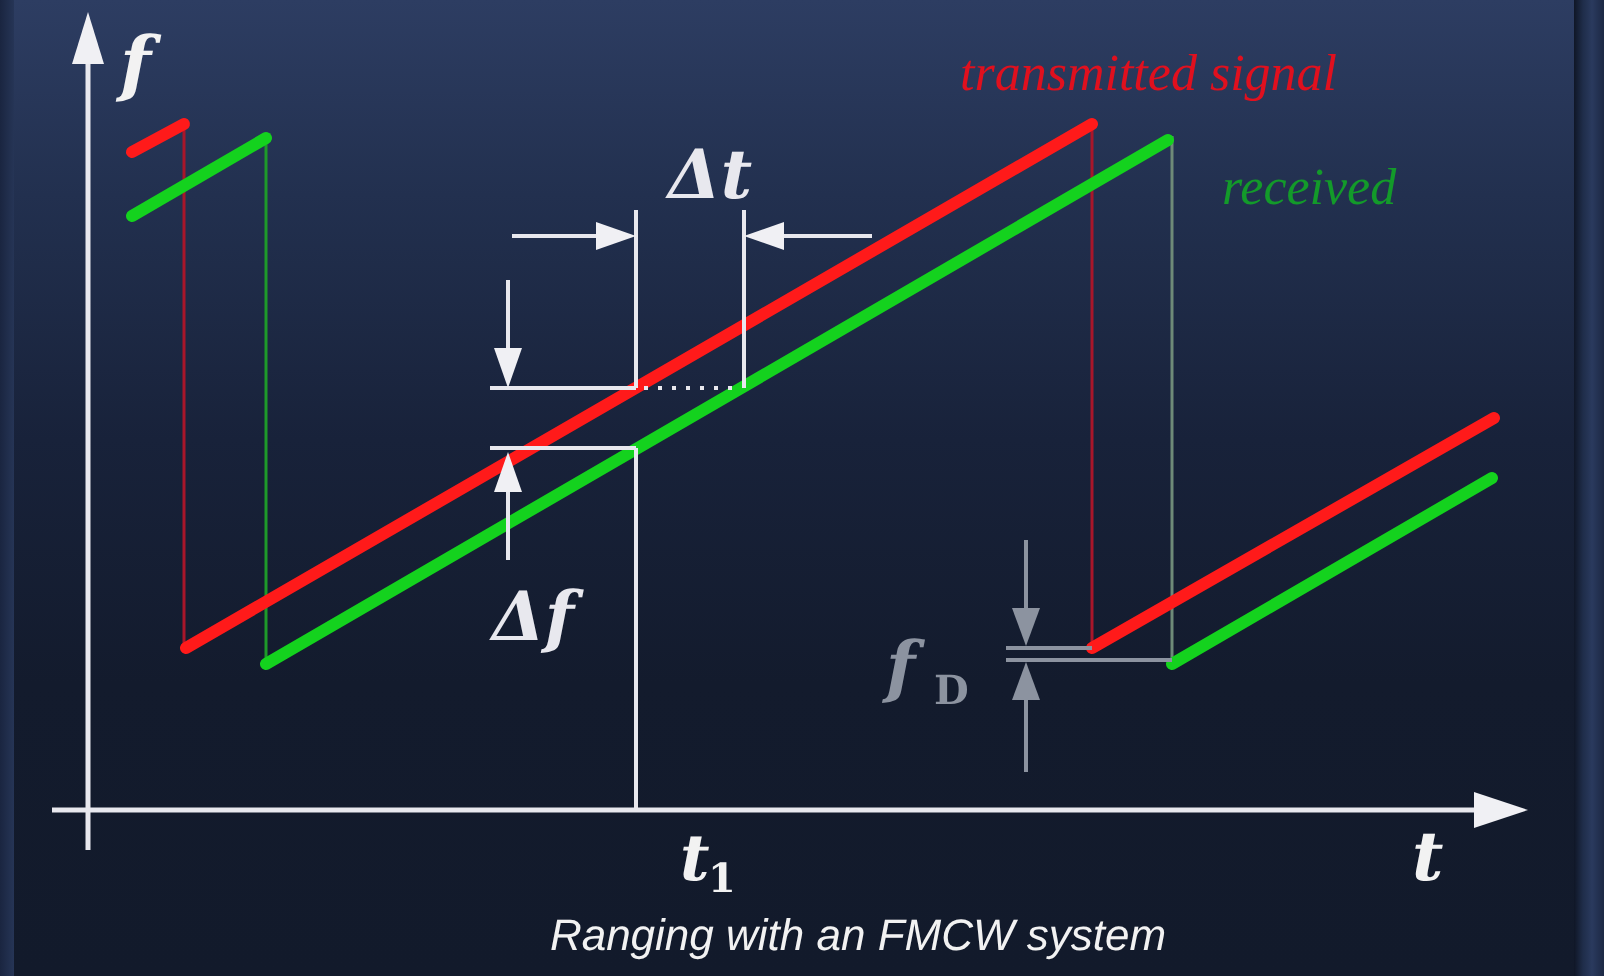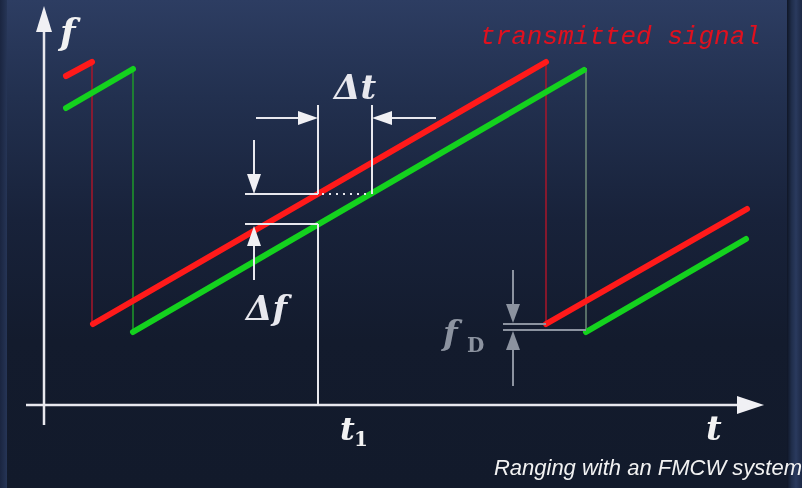--- a/index.html
+++ b/index.html
@@ -16,27 +16,27 @@
       position: absolute; left: 787px; top: 0; width: 15px; height: 488px;
       background: linear-gradient(to right, #0f1626 0%, #1f2d4a 30%, #2a3a5e 60%, #1c2844 100%);
     }
     .left-edge {
       position: absolute; left: 0; top: 0; width: 7px; height: 488px;
       background: linear-gradient(to right, #1a2540, #263556);
     }
     svg.diagram { position: absolute; left: 0; top: 0; }
     .label-serif { font-family: "DejaVu Serif", "Liberation Serif", serif; font-style: italic; font-weight: bold; }
     .legend {
-      position: absolute; font-style: italic; font-family: Liberation Mono, monospace; text-align: center;
+      position: absolute; font-style: italic; font-family: Liberation Serif, serif; text-align: center;
     }
     .legend-tx { left: 480px; top: 22px; font-size: 26px; color: #e0101e; }
     .legend-rx { left: 611px; top: 80px; font-size: 26px; color: #139a2a; line-height: 28px; }
     .caption {
       position: absolute; left: 0; width: 802px; top: 455px;
-      text-align: right; color: #f2f2f2; font-size: 22px; font-style: italic;
+      text-align: center; color: #f2f2f2; font-size: 22px; font-style: italic;
       padding-left: 56px; box-sizing: border-box;
     }
   </style>
 </head>
 <body>
 
 <div class="frame">
   <div class="left-edge"></div>
   <div class="right-edge"></div>
 
@@ -104,16 +104,17 @@
     <text x="334" y="99" class="label-serif" font-size="34" fill="#e8e8ee">Δt</text>
     <text x="246" y="320" class="label-serif" font-size="34" fill="#e8e8ee">Δf</text>
     <text x="443" y="345" class="label-serif" font-size="34" fill="#8c93a0">f</text>
     <text x="467" y="352" font-family="DejaVu Serif, serif" font-weight="bold" font-size="20" fill="#8c93a0">D</text>
     <text x="340" y="440" class="label-serif" font-size="32" fill="#f2f2f2">t</text>
     <text x="354" y="446" font-family="DejaVu Serif, serif" font-weight="bold" font-size="20" fill="#f2f2f2">1</text>
   </svg>
 
   <div class="legend legend-tx">transmitted signal</div>
   <div class="legend legend-rx">
+    <div>received</div>
   </div>
 
   <div class="caption">Ranging with an FMCW system</div>
 </div>
 
 </body></html>

